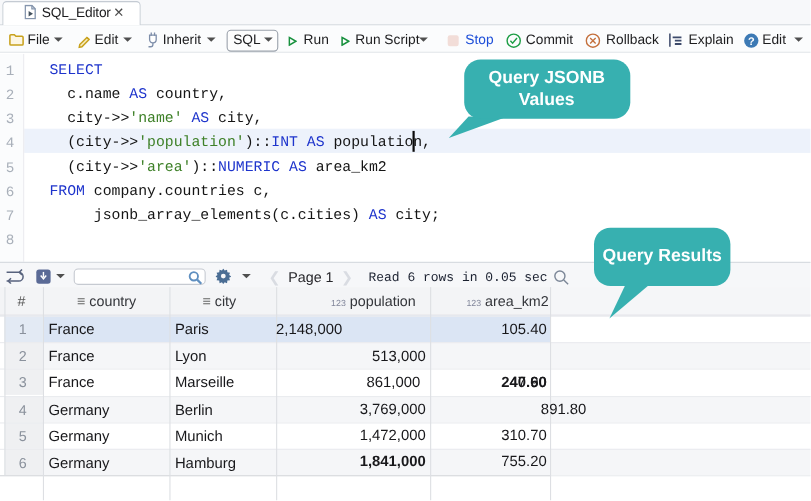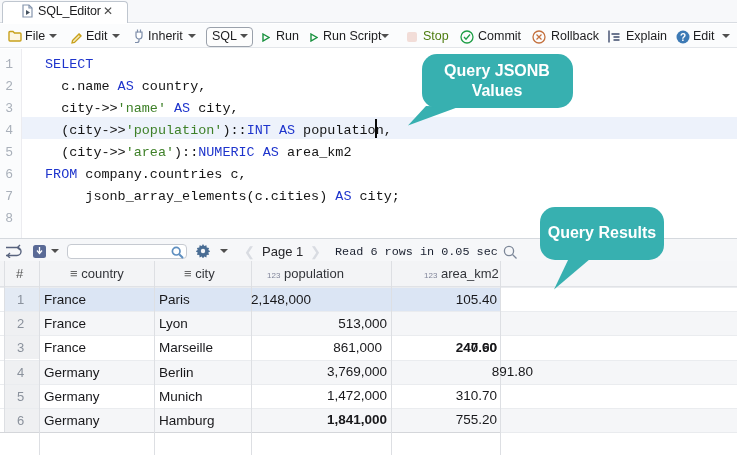--- a/index.html
+++ b/index.html
@@ -7,21 +7,21 @@
   body { font-family:"Liberation Sans", sans-serif; background:#fff; position:relative; }
   .abs { position:absolute; }
   
   #tabbar { left:0; top:0; width:737px; height:23px; background:#f7f8fa; border-bottom:1px solid #d8dce2; }
   #tab { left:2px; top:1px; width:126px; height:22px; background:#fff; border:1px solid #bfc6cf; border-bottom:none; border-radius:4px 4px 0 0; }
   #tabtitle { left:38px; top:4px; font-size:12.5px; letter-spacing:-0.2px; color:#1c1c1e; }
   #tabx { left:103px; top:4px; font-size:12px; color:#4c4c4c; }
   
   #toolbar { left:0; top:24px; width:737px; height:24px; background:#fbfcfd; border-bottom:1px solid #e3e6ea; }
   .tbtxt { top:29px; font-size:12.5px; color:#1d1d1f; }
-  .tbgray { color:#4d7c0f; }
+  .tbgray { color:#1d4ed8; }
   .caret { width:0; height:0; border-left:4px solid transparent; border-right:4px solid transparent; border-top:4.5px solid #4f4f4f; top:34px; }
   #sqlbtn { left:206px; top:27px; width:47px; height:20px; border:1px solid #9aa1ab; border-radius:4px; background:#fdfdfd; }
   
   #editor { left:0; top:49px; width:737px; height:189px; background:#fff; }
   #gutterbg { left:0; top:49px; width:21px; height:189px; background:#fbfcfd; }
   #gutterline { left:21px; top:49px; width:1px; height:189px; background:#ececf0; }
   .lnum { font-family:"Liberation Mono", monospace; font-size:13px; color:#a9b0ba; width:13px; text-align:right; }
   #hl4 { left:22px; top:117px; width:715px; height:22px; background:#edf2fb; }
   .codeline { left:45px; font-family:"Liberation Mono", monospace; font-size:13.45px; color:#151515; white-space:pre; line-height:22px; }
   .kw { color:#1e34cc; }
@@ -194,21 +194,21 @@
   <div class="abs vline" style="left:4px; height:171px;"></div>
   <div class="abs vline" style="left:39px;"></div>
   <div class="abs vline" style="left:154px;"></div>
   <div class="abs vline" style="left:251px;"></div>
   <div class="abs vline" style="left:391px;"></div>
   <div class="abs vline" style="left:500px;"></div>
 
   <div class="abs hcell" style="left:0; width:39px; text-align:center; color:#555;">#</div>
   <div class="abs hcell" style="left:70px;"><span style="color:#666;">≡</span> country</div>
   <div class="abs hcell" style="left:184px;"><span style="color:#666;">≡</span> city</div>
-  <div class="abs hcell" style="left:267px;text-align:right;"><span style="font-size:8px; color:#80859a;">123</span> population</div>
+  <div class="abs hcell" style="left:301px;text-align:right;"><span style="font-size:8px; color:#80859a;">123</span> population</div>
   <div class="abs hcell" style="left:424px;"><span style="font-size:8px; color:#80859a;">123</span> area_km2</div>
 
   <div class="abs rnum" style="left:17px; top:292px;">1</div>
   <div class="abs rnum" style="left:17px; top:316px;">2</div>
   <div class="abs rnum" style="left:17px; top:340px;">3</div>
   <div class="abs rnum" style="left:17px; top:365px;">4</div>
   <div class="abs rnum" style="left:17px; top:389px;">5</div>
   <div class="abs rnum" style="left:17px; top:413px;">6</div>
 
   <div class="abs cell" style="left:44px; top:292px;">France</div>

